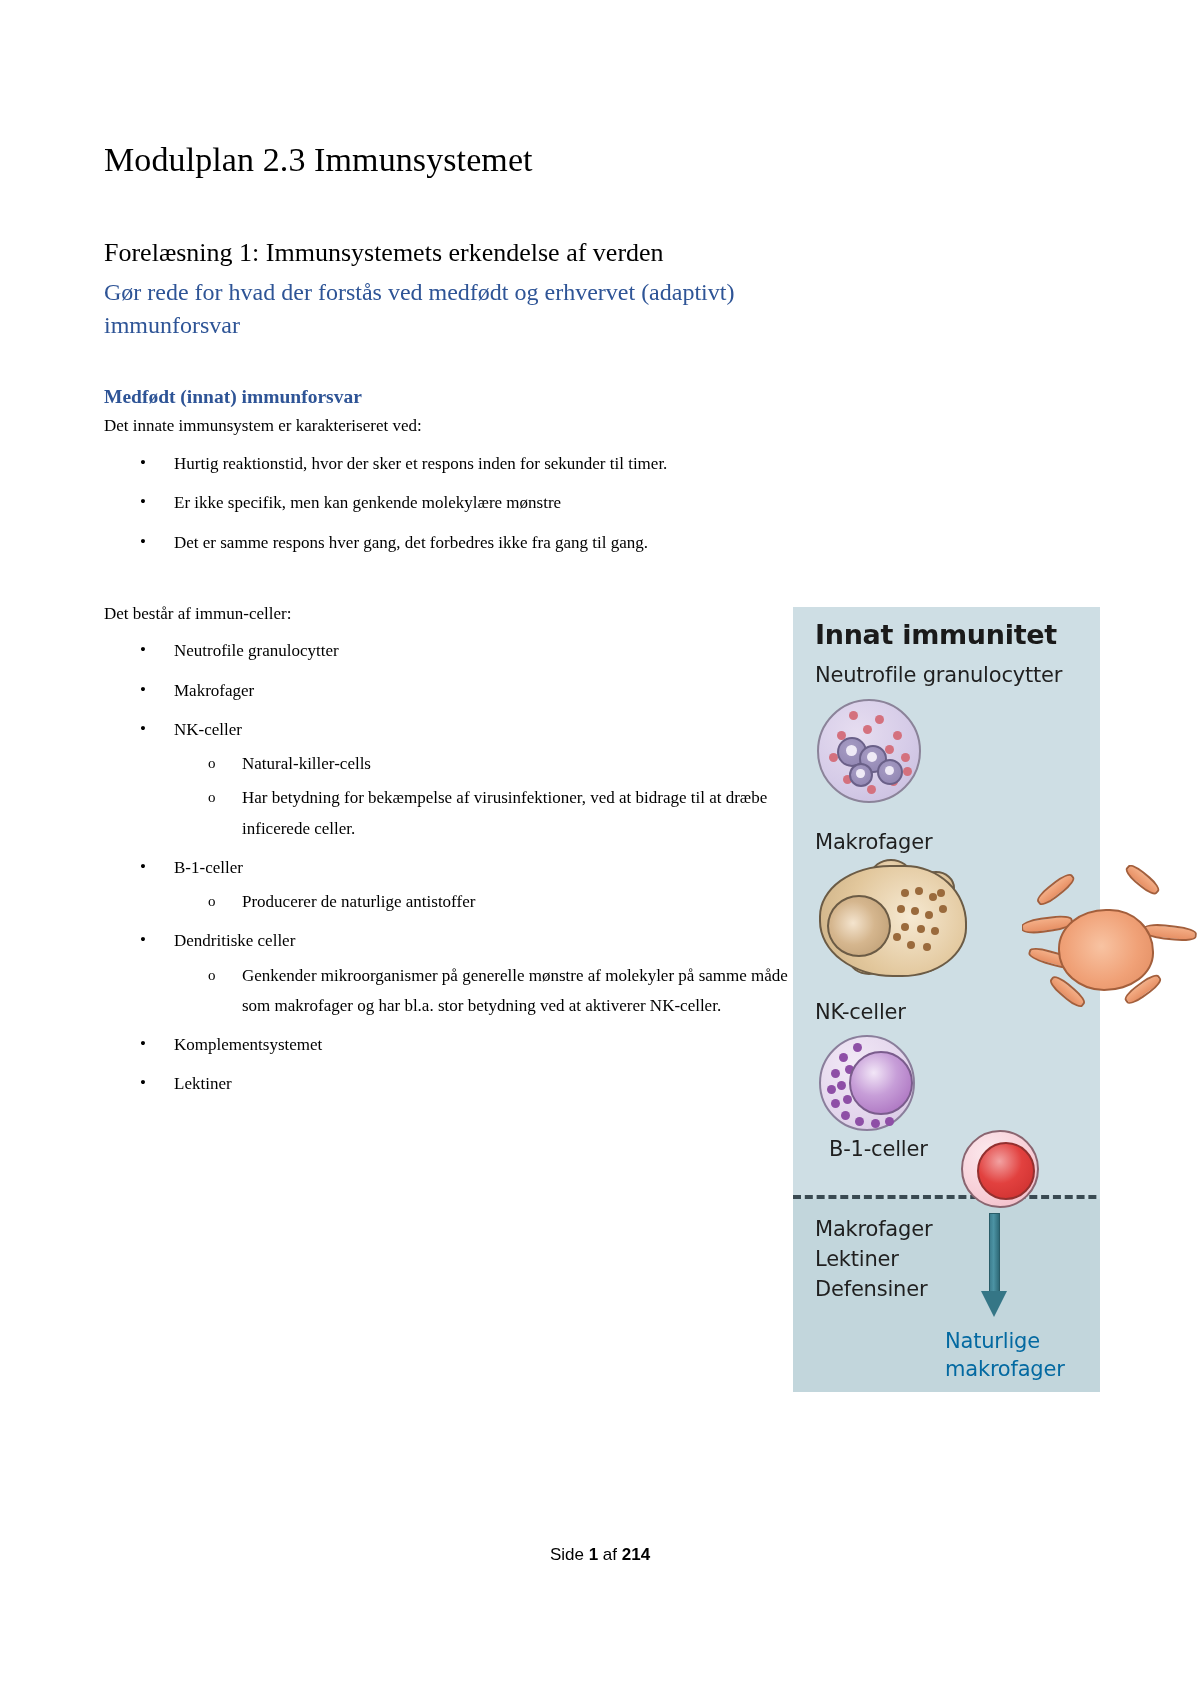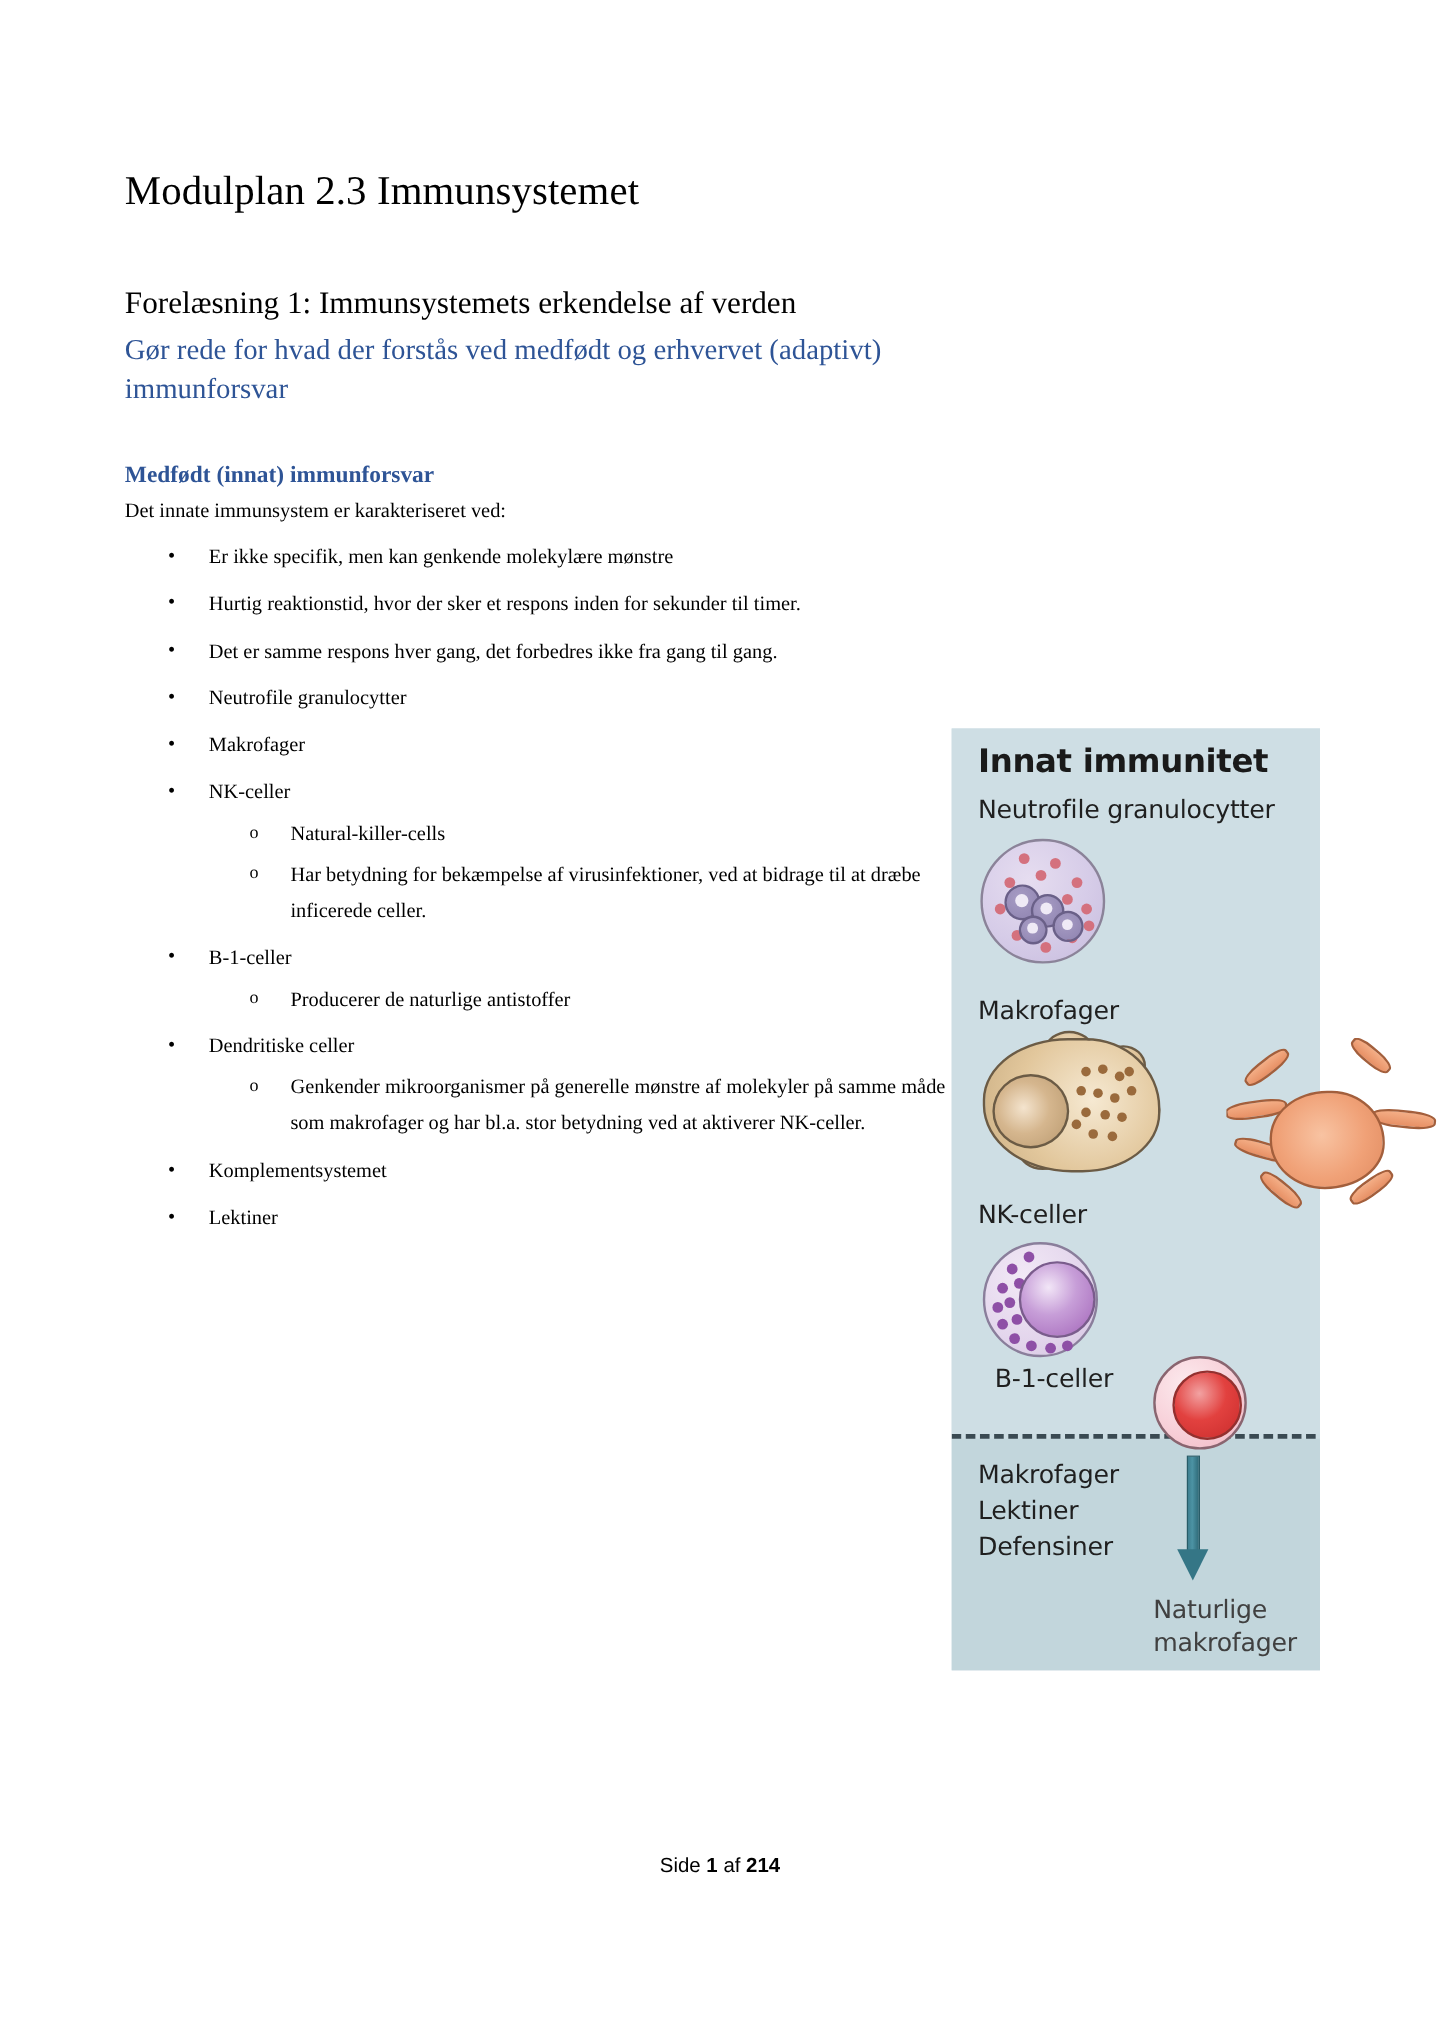--- a/index.html
+++ b/index.html
@@ -189,23 +189,22 @@
     line-height: 1.42;
     color: #1F1F1F;
     letter-spacing: -0.2px;
   }
   .fig-bottomlabel {
     position: absolute;
     left: 152px;
     top: 720px;
     font-size: 21px;
     line-height: 1.35;
-    color: #404040;
+    color: #0369a1;
     letter-spacing: -0.2px;
-    margin-left: 16px;
   }
 
   
   .cell { position: absolute; }
 
   
   .neutro {
     left: 24px; top: 92px;
     width: 104px; height: 104px;
     border-radius: 50%;
@@ -378,25 +377,26 @@
     <h2 class="h2">Forelæsning 1: Immunsystemets erkendelse af verden</h2>
 
 
     <h3 class="h3-blue">Gør rede for hvad der forstås ved medfødt og erhvervet (adaptivt) immunforsvar</h3>
 
     <h4 class="h4-blue">Medfødt (innat) immunforsvar</h4>
 
     <p class="para">Det innate immunsystem er karakteriseret ved:</p>
 
     <ul class="lvl1">
+      <li>Hurtig reaktionstid, hvor der sker et respons inden for sekunder til timer.</li>
       <li>Er ikke specifik, men kan genkende molekylære mønstre</li>
-      <li>Hurtig reaktionstid, hvor der sker et respons inden for sekunder til timer.</li>
       <li>Det er samme respons hver gang, det forbedres ikke fra gang til gang.</li>
     </ul>
 
+    <p class="para spaced-top">Det består af immun-celler:</p>
 
     <ul class="lvl1">
       <li>
         <span>Neutrofile granulocytter</span>
       </li>
       <li>
         <span>Makrofager</span>
       </li>
       <li>
         <span>NK-celler</span>

